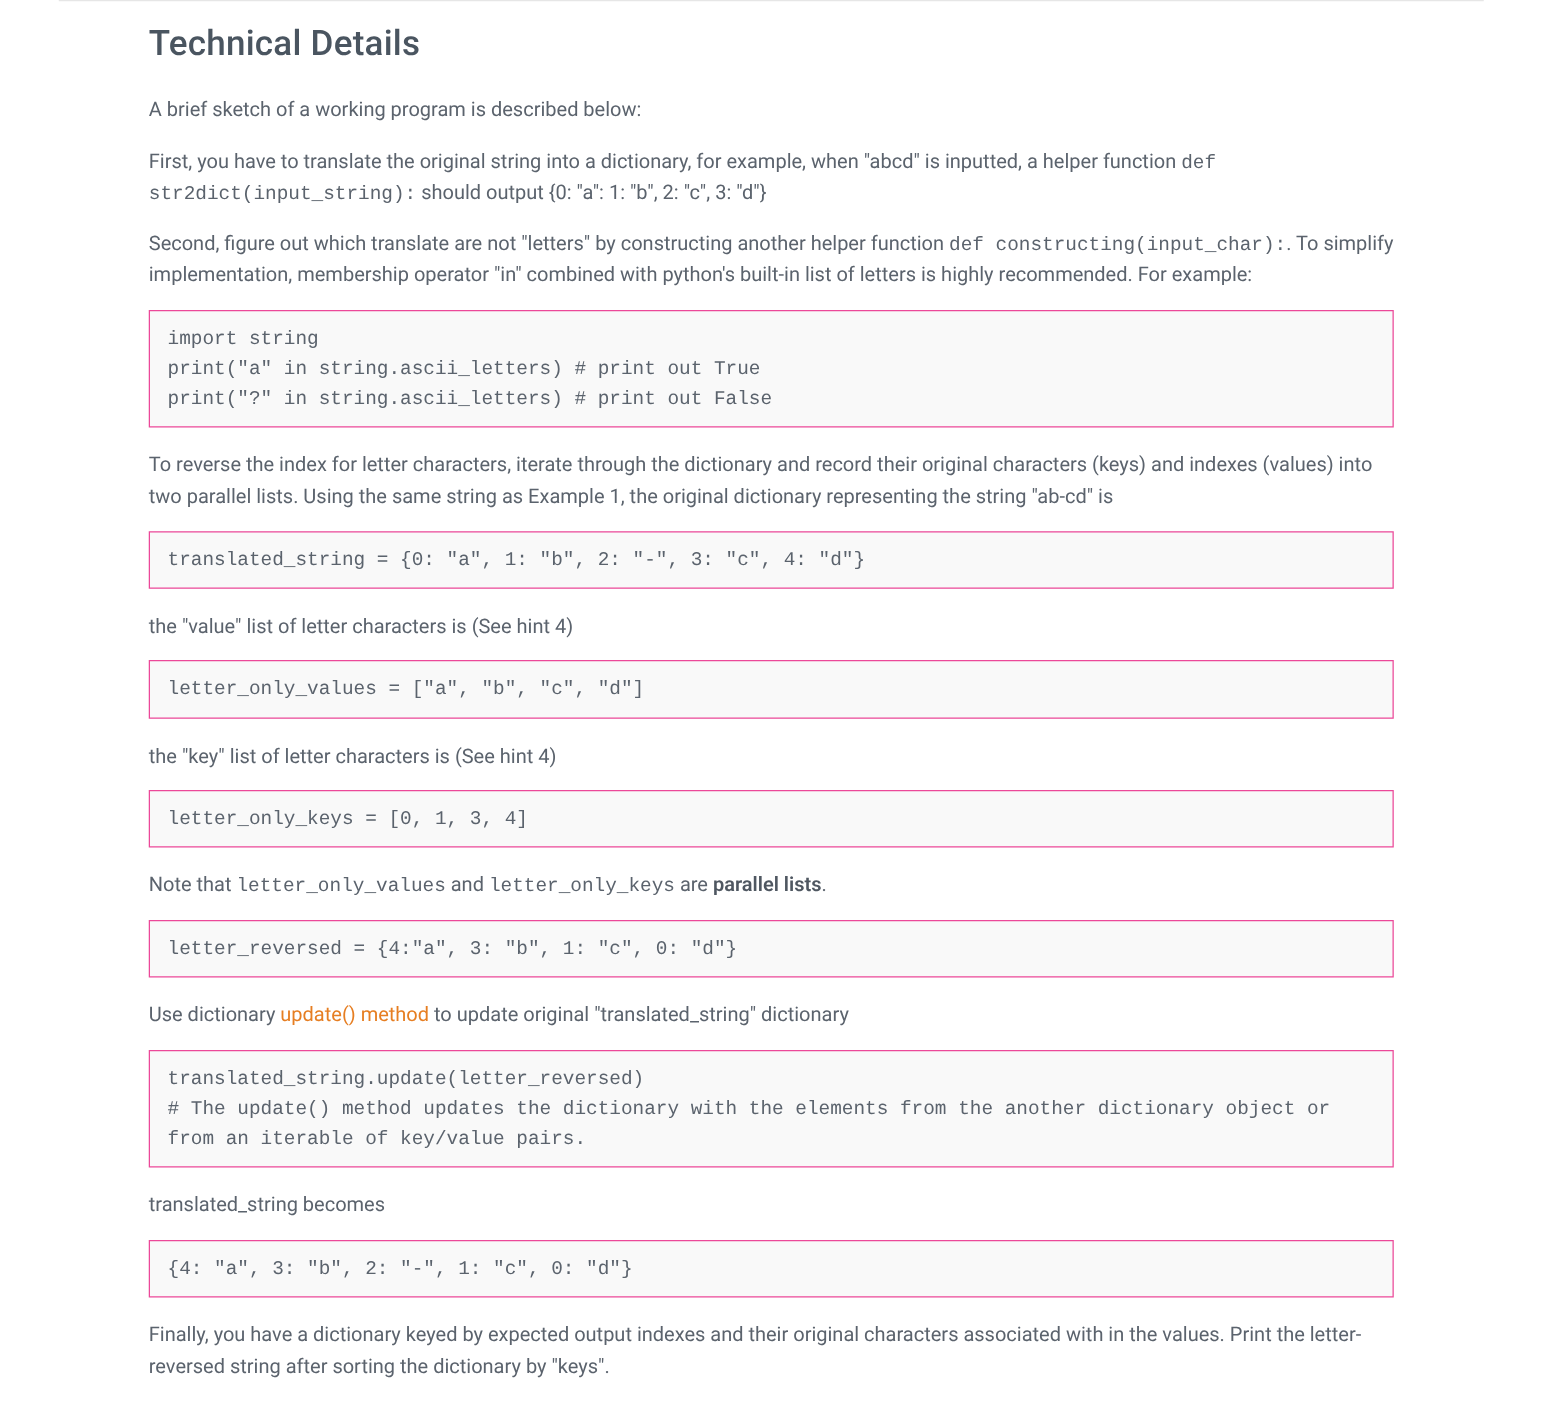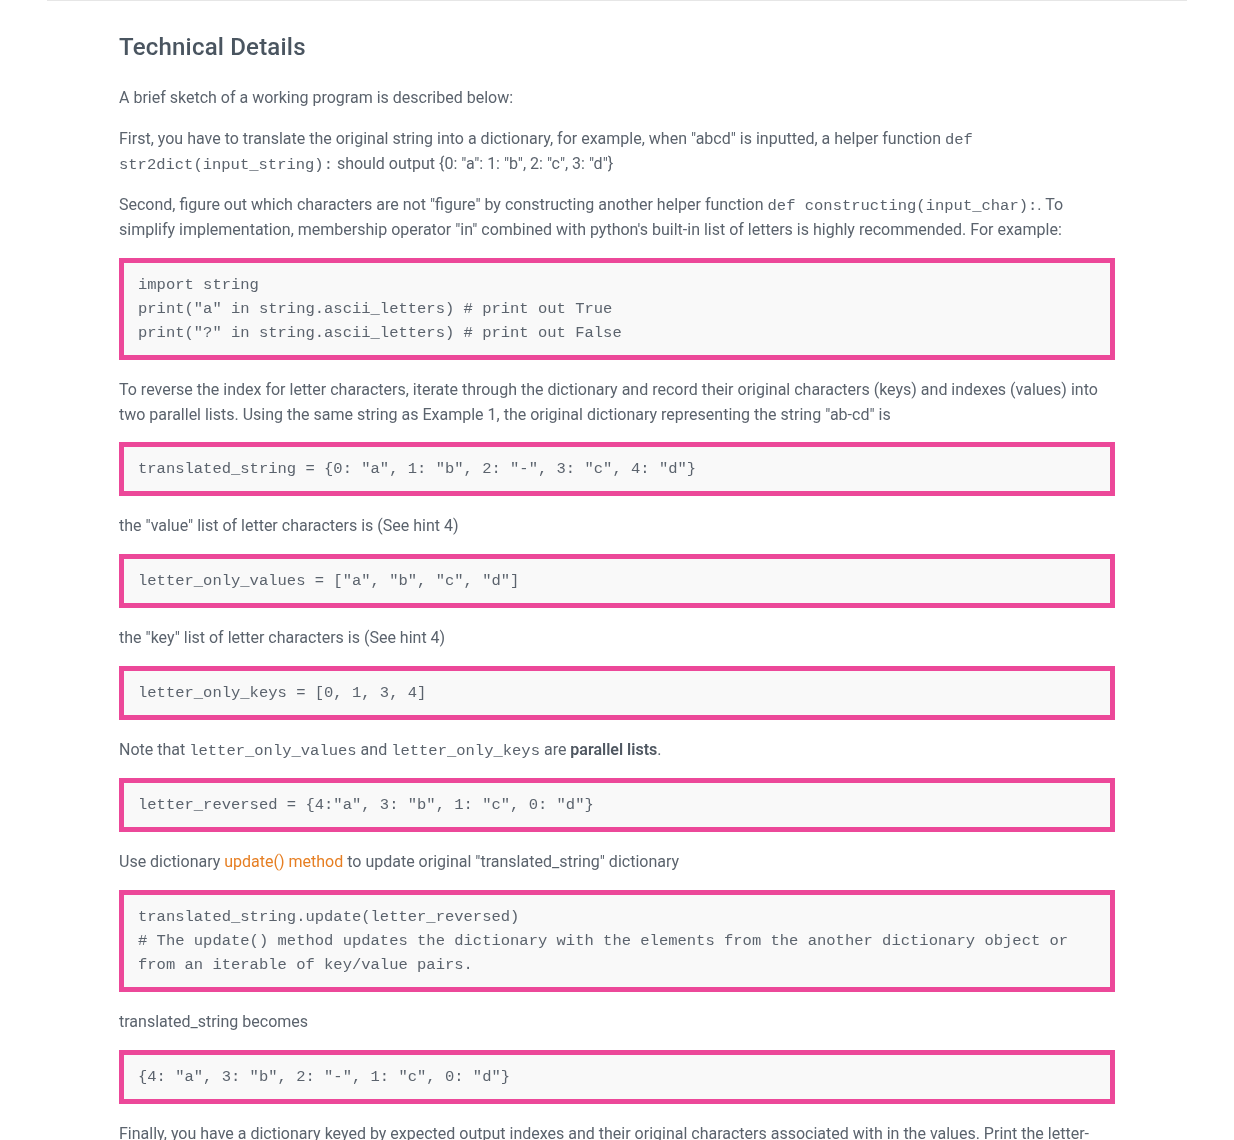--- a/index.html
+++ b/index.html
@@ -12,40 +12,40 @@
     font-size: 16px;
     line-height: 1.55;
   }
   .container {
     max-width: 1140px;
     margin: 0 auto;
     padding: 12px 72px 30px 72px;
     border-top: 1px solid #e6e6e6;
   }
   h2 {
-    font-size: 24px;
+    font-size: 28px;
     font-weight: 500;
     color: #4a5560;
-    margin: 16px 0 20px 0;
+    margin: 0 0 20px 0;
     letter-spacing: 0.2px;
   }
   p {
     margin: 16px 0 15px 0;
     color: #5b636d;
     font-size: 16px;
     font-weight: 400;
   }
   code.inline {
     font-family: "Courier New", Courier, monospace;
     font-size: 15.5px;
     color: #5b636d;
   }
   pre.codeblock {
     background: #f9f9f9;
-    border: 5px solid #ec4899;
+    border: 1px solid #ec4899;
     padding: 10px 14px;
     margin: 0 0 18px 0;
     font-family: "Courier New", Courier, monospace;
     font-size: 15.5px;
     color: #5b636d;
     line-height: 1.55;
     white-space: pre-wrap;
     word-wrap: break-word;
     overflow-x: auto;
   }
@@ -62,21 +62,21 @@
 
   <h2>Technical Details</h2>
 
   <p>A brief sketch of a working program is described below:</p>
 
   <p>
     <span>First, you have to translate the original string into a dictionary, for example, when "abcd" is inputted, a helper function </span><code class="inline">def str2dict(input_string):</code><span> should output {0: "a": 1: "b", 2: "c", 3: "d"}</span>
   </p>
 
   <p>
-    <span>Second, figure out which characters are not "figure" by constructing another helper function </span><code class="inline">def constructing(input_char):</code><span>. To simplify implementation, membership operator "in" combined with python's built-in list of letters is highly recommended. For example:</span>
+    <span>Second, figure out which translate are not "letters" by constructing another helper function </span><code class="inline">def constructing(input_char):</code><span>. To simplify implementation, membership operator "in" combined with python's built-in list of letters is highly recommended. For example:</span>
   </p>
 
   <pre class="codeblock">import string
 print("a" in string.ascii_letters) # print out True
 print("?" in string.ascii_letters) # print out False</pre>
 
   <p>To reverse the index for letter characters, iterate through the dictionary and record their original characters (keys) and indexes (values) into two parallel lists. Using the same string as Example 1, the original dictionary representing the string "ab-cd" is</p>
 
   <pre class="codeblock">translated_string = {0: "a", 1: "b", 2: "-", 3: "c", 4: "d"}</pre>
 

